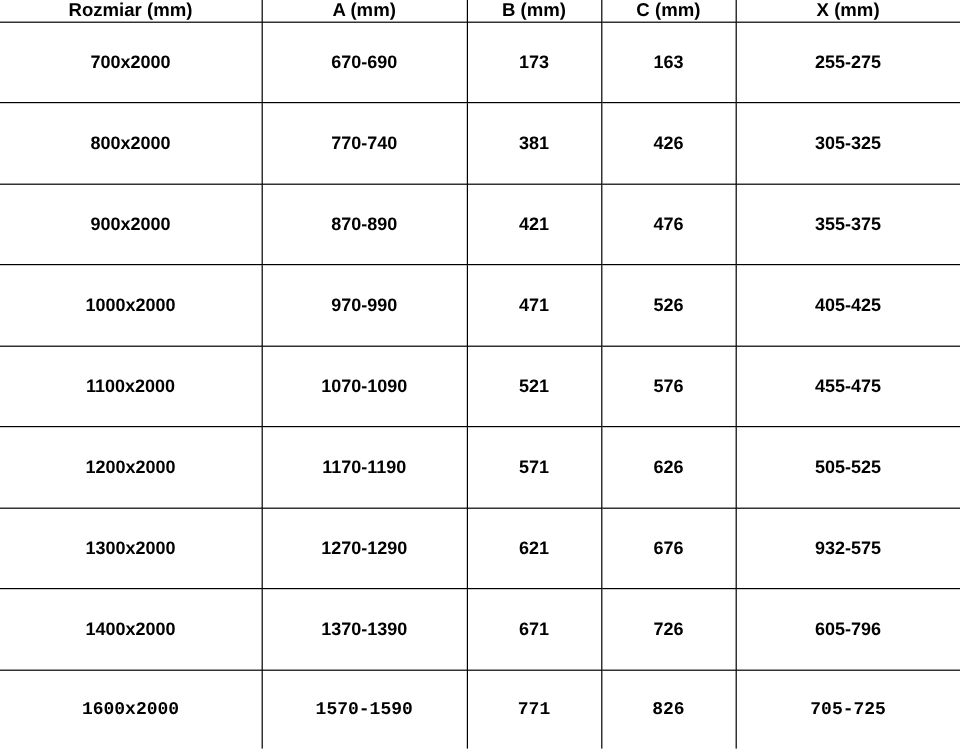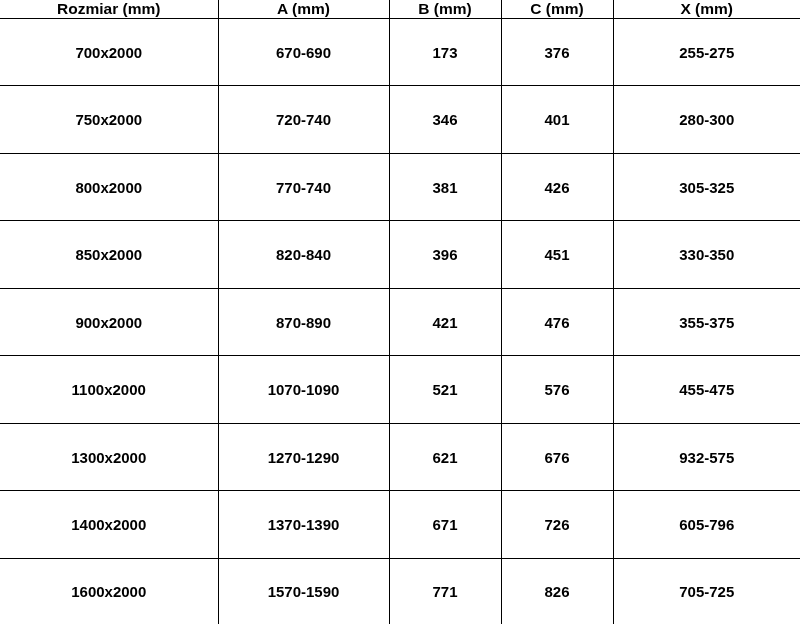--- a/index.html
+++ b/index.html
@@ -34,21 +34,21 @@
   
   .col-size   { width: 218px; }
   .col-a      { width: 171px; }
   .col-b      { width: 112px; }
   .col-c      { width: 112px; }
   .col-x      { width: 187px; }
   
   #size-table tr > *:first-child { border-left: none; }
   #size-table tr > *:last-child  { border-right: none; }
   #size-table thead tr > *       { border-top: none; }
-  #size-table tbody tr:last-child > * { border-bottom: none; }
+  #size-table tbody tr:last-child > * { border-bottom: none; font-family: Liberation Mono, monospace; }
 </style>
 </head>
 <body>
 
 <table id="size-table">
   <colgroup>
     <col class="col-size">
     <col class="col-a">
     <col class="col-b">
     <col class="col-c">
@@ -61,57 +61,57 @@
       <th>B (mm)</th>
       <th>C (mm)</th>
       <th>X (mm)</th>
     </tr>
   </thead>
   <tbody id="table-body">
       <tr>
         <td>700x2000</td>
         <td>670-690</td>
         <td>173</td>
-        <td>376</td>
+        <td>163</td>
         <td>255-275</td>
-      </tr>
-      <tr>
-        <td>750x2000</td>
-        <td>720-740</td>
-        <td>346</td>
-        <td>401</td>
-        <td>280-300</td>
       </tr>
       <tr>
         <td>800x2000</td>
         <td>770-740</td>
         <td>381</td>
         <td>426</td>
         <td>305-325</td>
       </tr>
       <tr>
-        <td>850x2000</td>
-        <td>820-840</td>
-        <td>396</td>
-        <td>451</td>
-        <td>330-350</td>
-      </tr>
-      <tr>
         <td>900x2000</td>
         <td>870-890</td>
         <td>421</td>
         <td>476</td>
         <td>355-375</td>
       </tr>
       <tr>
+        <td>1000x2000</td>
+        <td>970-990</td>
+        <td>471</td>
+        <td>526</td>
+        <td>405-425</td>
+      </tr>
+      <tr>
         <td>1100x2000</td>
         <td>1070-1090</td>
         <td>521</td>
         <td>576</td>
         <td>455-475</td>
+      </tr>
+      <tr>
+        <td>1200x2000</td>
+        <td>1170-1190</td>
+        <td>571</td>
+        <td>626</td>
+        <td>505-525</td>
       </tr>
       <tr>
         <td>1300x2000</td>
         <td>1270-1290</td>
         <td>621</td>
         <td>676</td>
         <td>932-575</td>
       </tr>
       <tr>
         <td>1400x2000</td>

